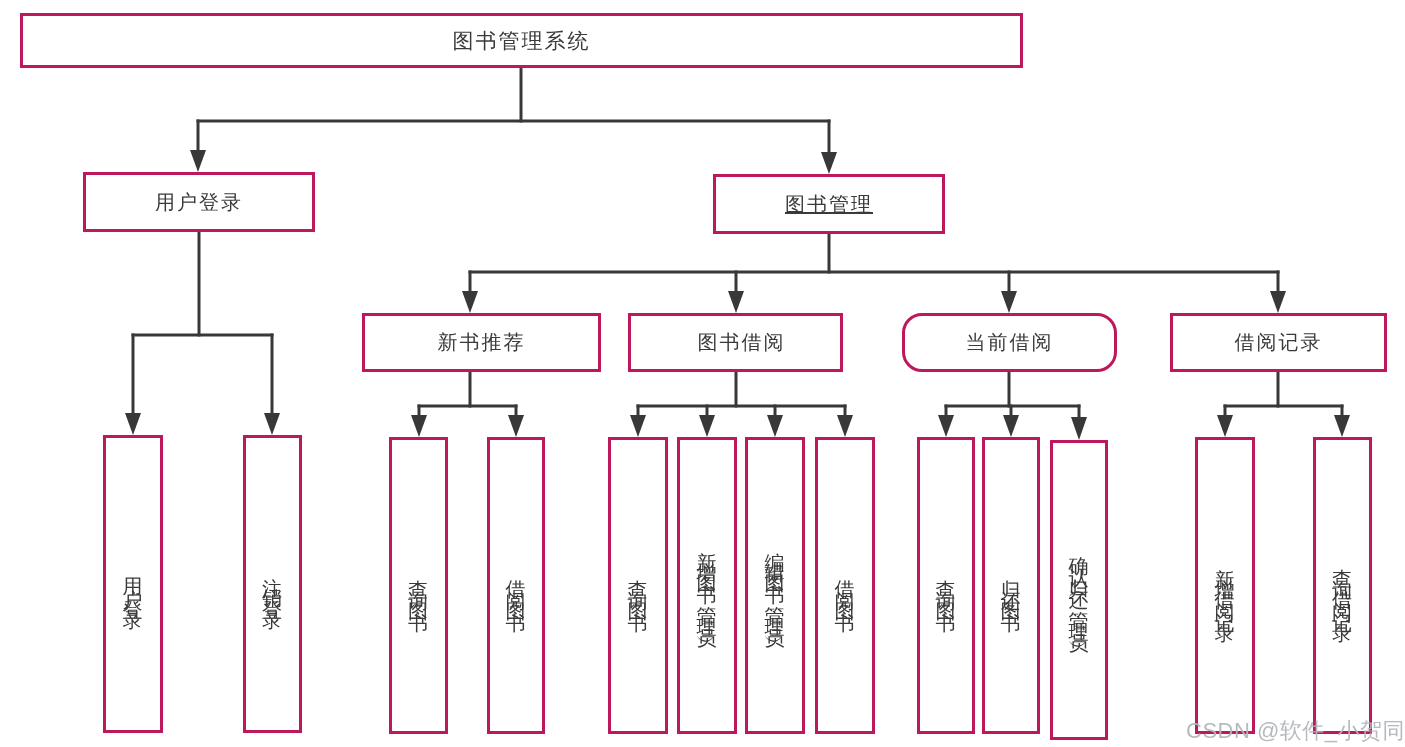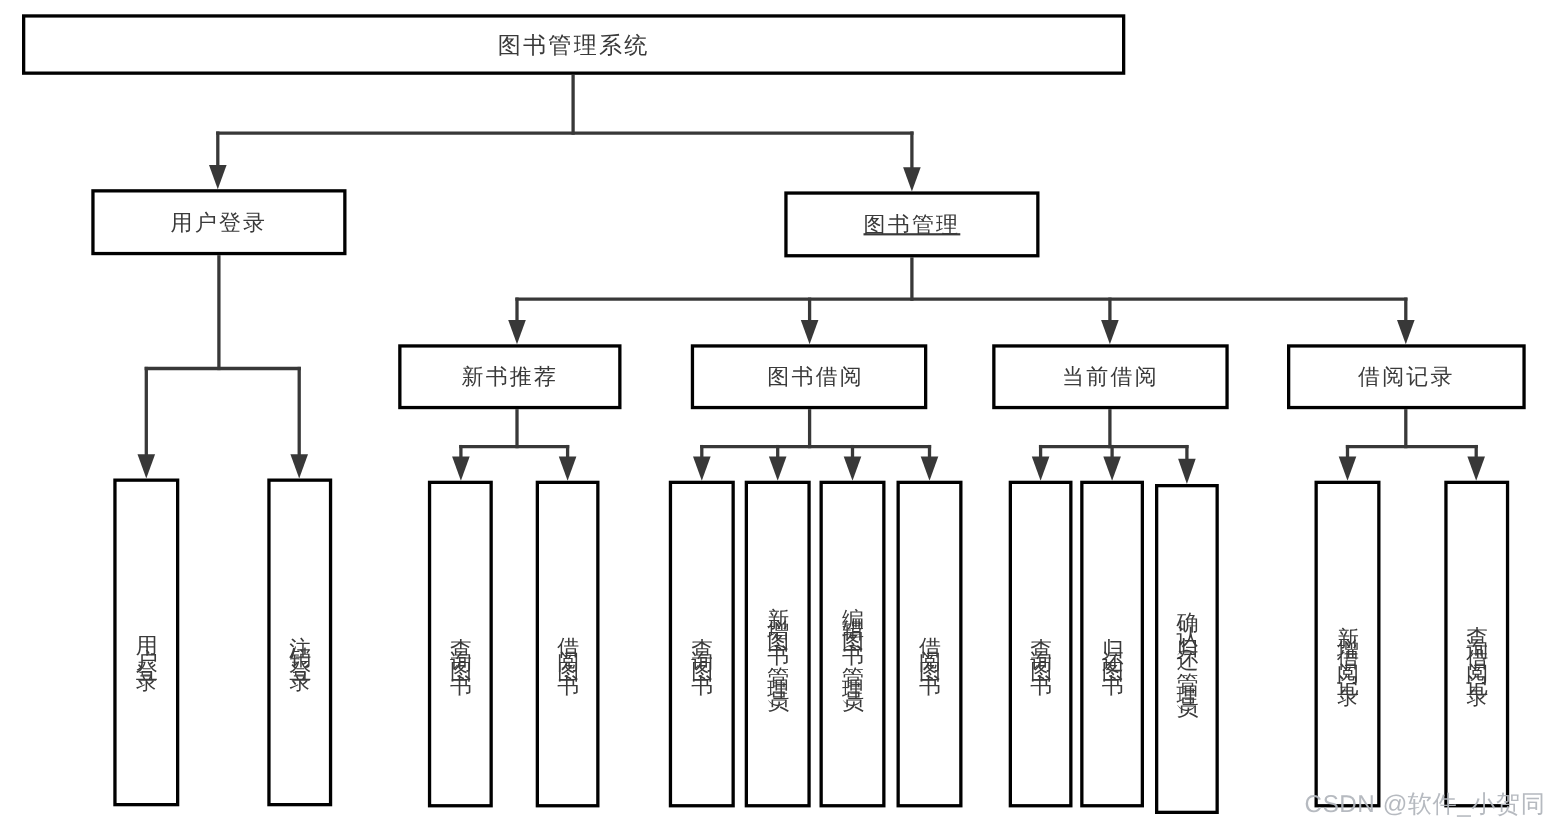--- a/index.html
+++ b/index.html
@@ -8,21 +8,21 @@
     background: #ffffff;
     font-family: "Liberation Sans", sans-serif;
     position: relative;
     overflow: hidden;
   }
   .stage { position: absolute; left: 0; top: 0; width: 1405px; height: 747px; }
   svg.connectors { position: absolute; left: 0; top: 0; z-index: 1; }
   .node {
     position: absolute;
     box-sizing: border-box;
-    border: 3px solid #000000;
+    border: 3px solid #be185d;
     background: #ffffff;
     color: #3a3a3a;
     display: flex;
     align-items: center;
     justify-content: center;
     z-index: 2;
   }
   .hnode { font-size: 20px; letter-spacing: 2px; white-space: nowrap; }
   .root-node { font-size: 21px; }
   .vnode span {
@@ -127,27 +127,27 @@
     <span>图书管理系统</span>
   </div>
 
   <div class="node hnode" style="left:83px; top:172px; width:232px; height:60px;">
     <span>用户登录</span>
   </div>
   <div class="node hnode" style="left:713px; top:174px; width:232px; height:60px;text-decoration:underline;">
     <span>图书管理</span>
   </div>
 
-  <div class="node hnode" style="left:362px; top:313px; width:203px; height:59px;">
+  <div class="node hnode" style="left:362px; top:313px; width:239px; height:59px;">
     <span>新书推荐</span>
   </div>
   <div class="node hnode" style="left:628px; top:313px; width:215px; height:59px;padding-left:12px;">
     <span>图书借阅</span>
   </div>
-  <div class="node hnode" style="left:902px; top:313px; width:215px; height:59px;">
+  <div class="node hnode" style="left:902px; top:313px; width:215px; height:59px;border-radius:20px;">
     <span>当前借阅</span>
   </div>
   <div class="node hnode" style="left:1170px; top:313px; width:217px; height:59px;">
     <span>借阅记录</span>
   </div>
 
   <div class="node vnode" style="left:103px; top:435px; width:60px; height:298px;">
     <span>用户登录</span>
   </div>
   <div class="node vnode" style="left:243px; top:435px; width:59px; height:298px;">

